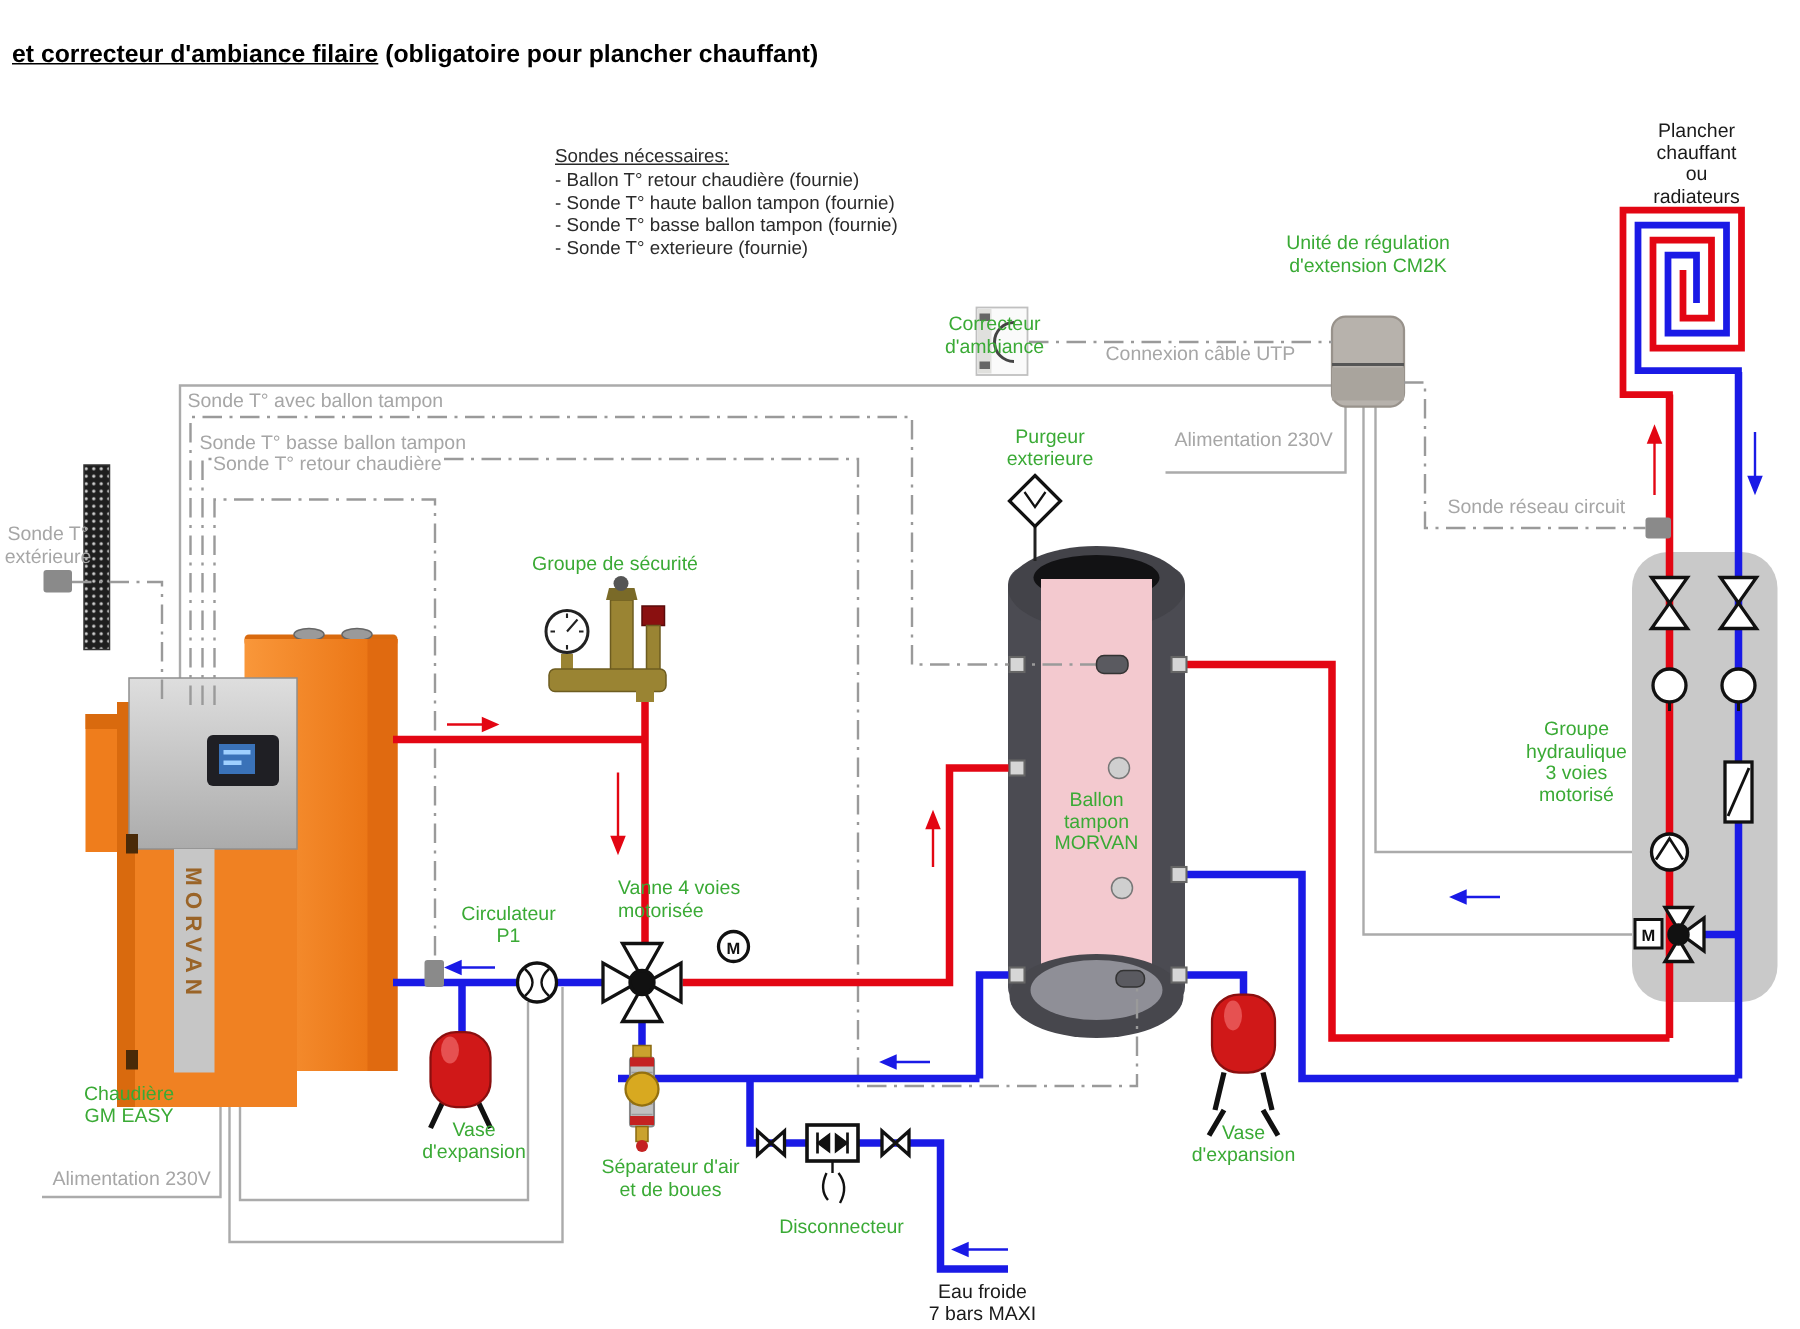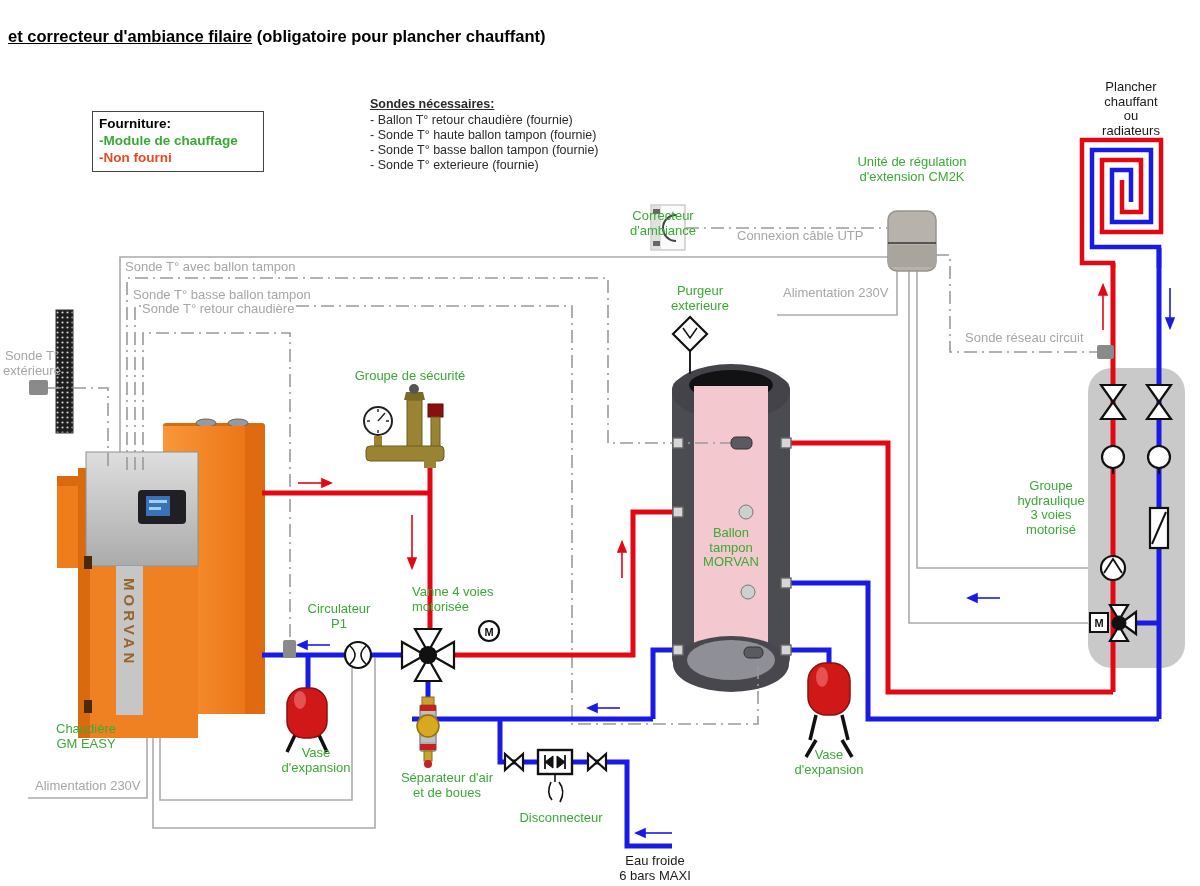--- a/index.html
+++ b/index.html
@@ -11,21 +11,21 @@
   .gray{color:#a6a6a6;}
   .blk{color:#1a1a1a;}
   .ctr{text-align:center;transform:translateX(-50%);}
   #title{position:absolute;left:8px;top:5px;font-size:16.5px;font-weight:bold;color:#000;line-height:21px;}
   #title .u{text-decoration:underline;}
   #legend-box{position:absolute;left:92px;top:111px;width:158px;border:1.5px solid #444;
               padding:3px 6px 5px 6px;font-size:13.5px;font-weight:bold;line-height:17px;background:#fff;}
   #legend-box .sup{color:#3aaa35;}
   #legend-box .nsup{color:#e8491d;}
   #sondes-list{position:absolute;left:370px;top:97px;font-size:12.5px;color:#2a2a2a;line-height:15px;}
-  #sondes-list .head{text-decoration:underline;margin-bottom:1px;font-weight:bold;}
+  #sondes-list .head{text-decoration:underline;margin-bottom:1px;}
 </style>
 </head>
 <body>
 
 <div id="stage">
 
   <svg id="pipes-svg" width="1200" height="886" viewBox="0 0 1200 886">
     <defs>
       <pattern id="mesh" width="5" height="5" patternUnits="userSpaceOnUse">
         <rect width="5" height="5" fill="#1e1e1e"></rect>
@@ -263,25 +263,20 @@
           <polygon points="1166,318 1174,318 1170,328"></polygon>
       </g>
     </g>
   </svg>
 
   <div id="title">
     <br>
     <span class="u">et correcteur d'ambiance filaire</span><span>   (obligatoire pour plancher chauffant)</span>
   </div>
 
-  <div id="legend-box">
-    <div>Fourniture:</div>
-    <div class="sup">-Module de chauffage</div>
-    <div class="nsup">-Non fourni</div>
-  </div>
 
   <div id="sondes-list">
     <div class="head">Sondes nécessaires:</div>
     <div>- Ballon T° retour chaudière (fournie)</div>
     <div>- Sonde T° haute ballon tampon (fournie)</div>
     <div>- Sonde T° basse  ballon tampon (fournie)</div>
     <div>- Sonde T° exterieure (fournie)</div>
   </div>
 
   <div class="lbl blk ctr" style="left:1131px;top:80px;">Plancher chauffant
@@ -316,15 +311,15 @@
 GM EASY</div>
   <div class="lbl gray" style="left:35px;top:779px;background:#fff;">Alimentation 230V</div>
   <div class="lbl green ctr" style="left:316px;top:746px;">Vase
 d'expansion</div>
   <div class="lbl green ctr" style="left:829px;top:748px;">Vase
 d'expansion</div>
   <div class="lbl green ctr" style="left:447px;top:771px;">Séparateur d'air
 et de boues</div>
   <div class="lbl green ctr" style="left:561px;top:811px;">Disconnecteur</div>
   <div class="lbl blk ctr" style="left:655px;top:854px;">Eau froide
-6 bars MAXI</div>
+7 bars MAXI</div>
 
 </div>
 
 </body></html>

